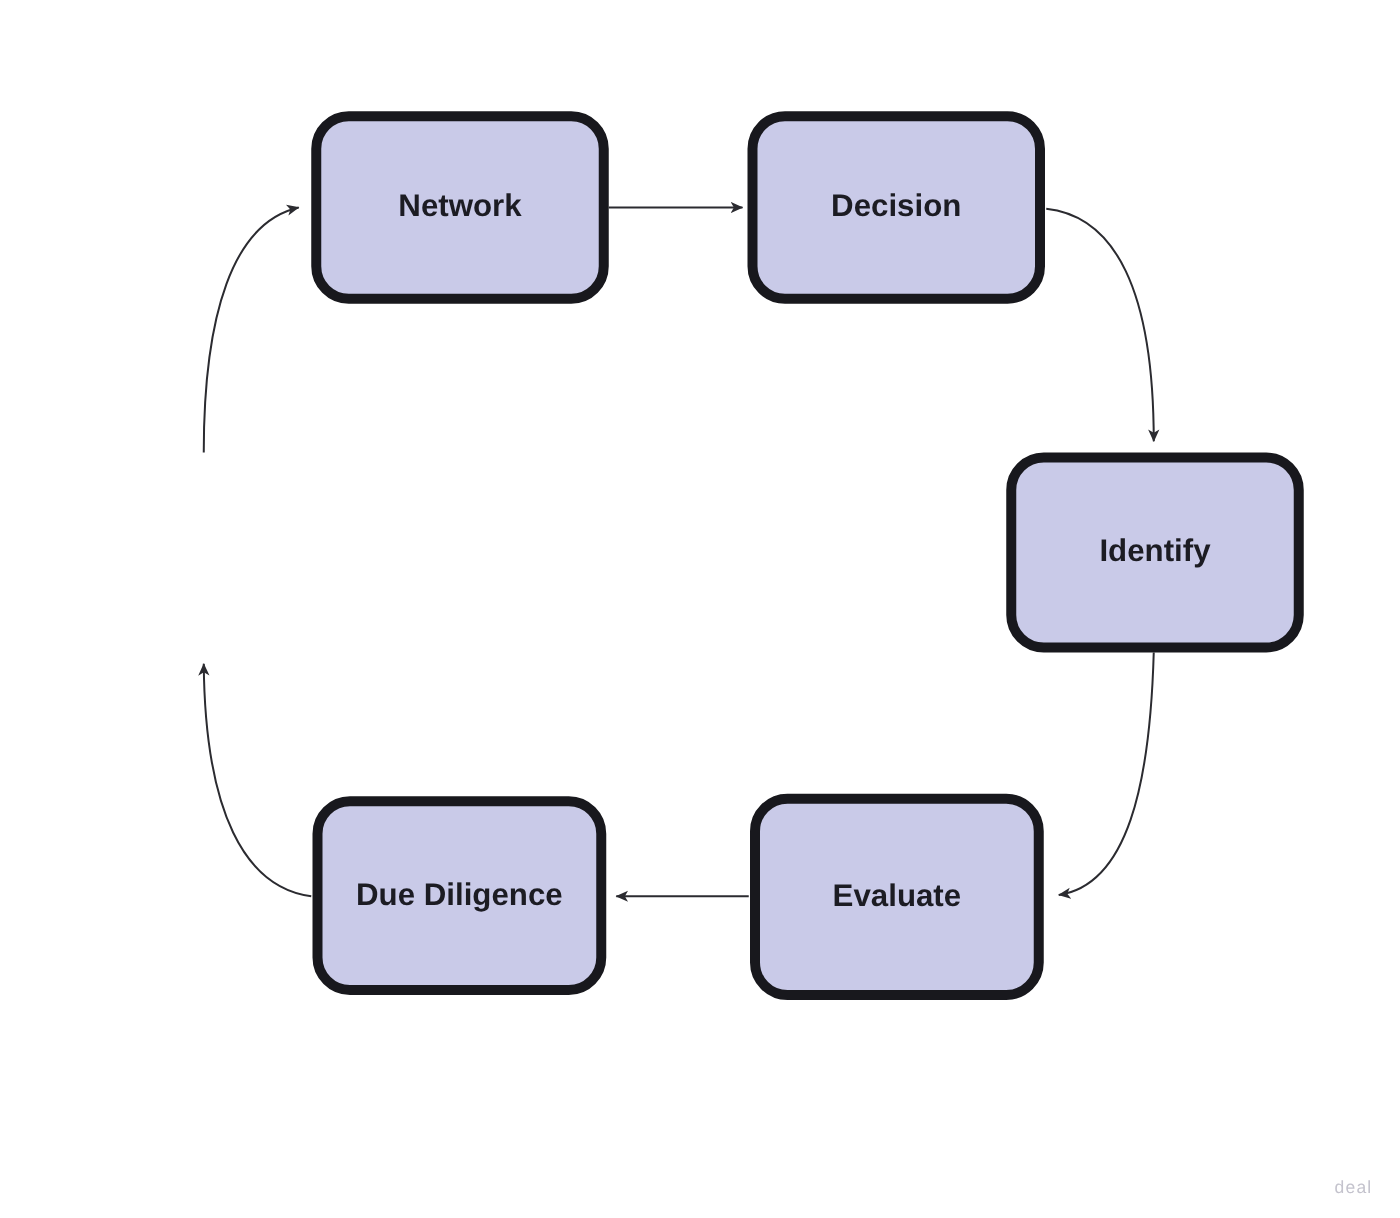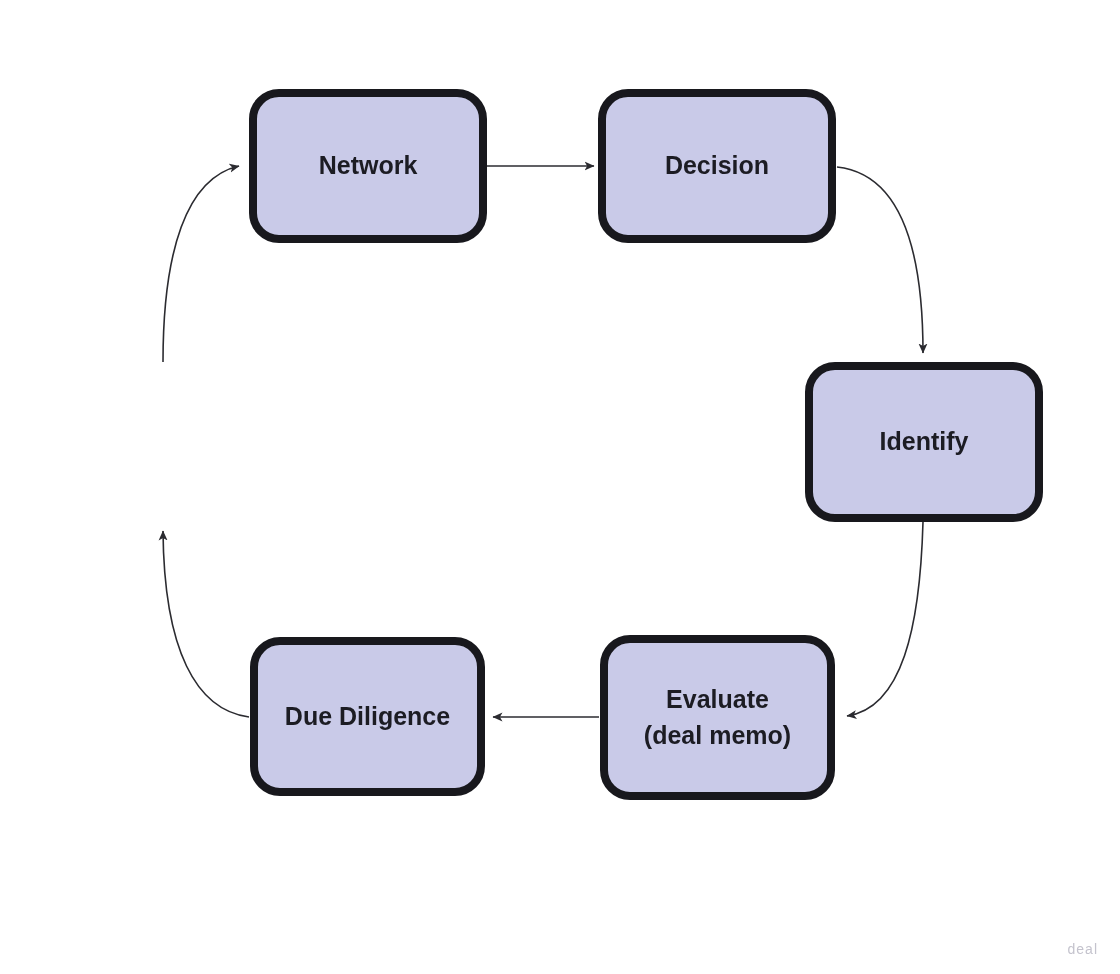--- a/index.html
+++ b/index.html
@@ -85,21 +85,20 @@
   <div class="node node-identify">
     <span>Decision</span>
   </div>
 
   <div class="node node-evaluate">
     <span>Identify</span>
   </div>
 
   <div class="node node-present">
     <span>Evaluate</span>
-    <span>(deal memo)</span>
   </div>
 
   <div class="node node-due-diligence">
     <span>Due Diligence</span>
   </div>
 
 
   <div class="watermark">deal</div>
 
 </div>

